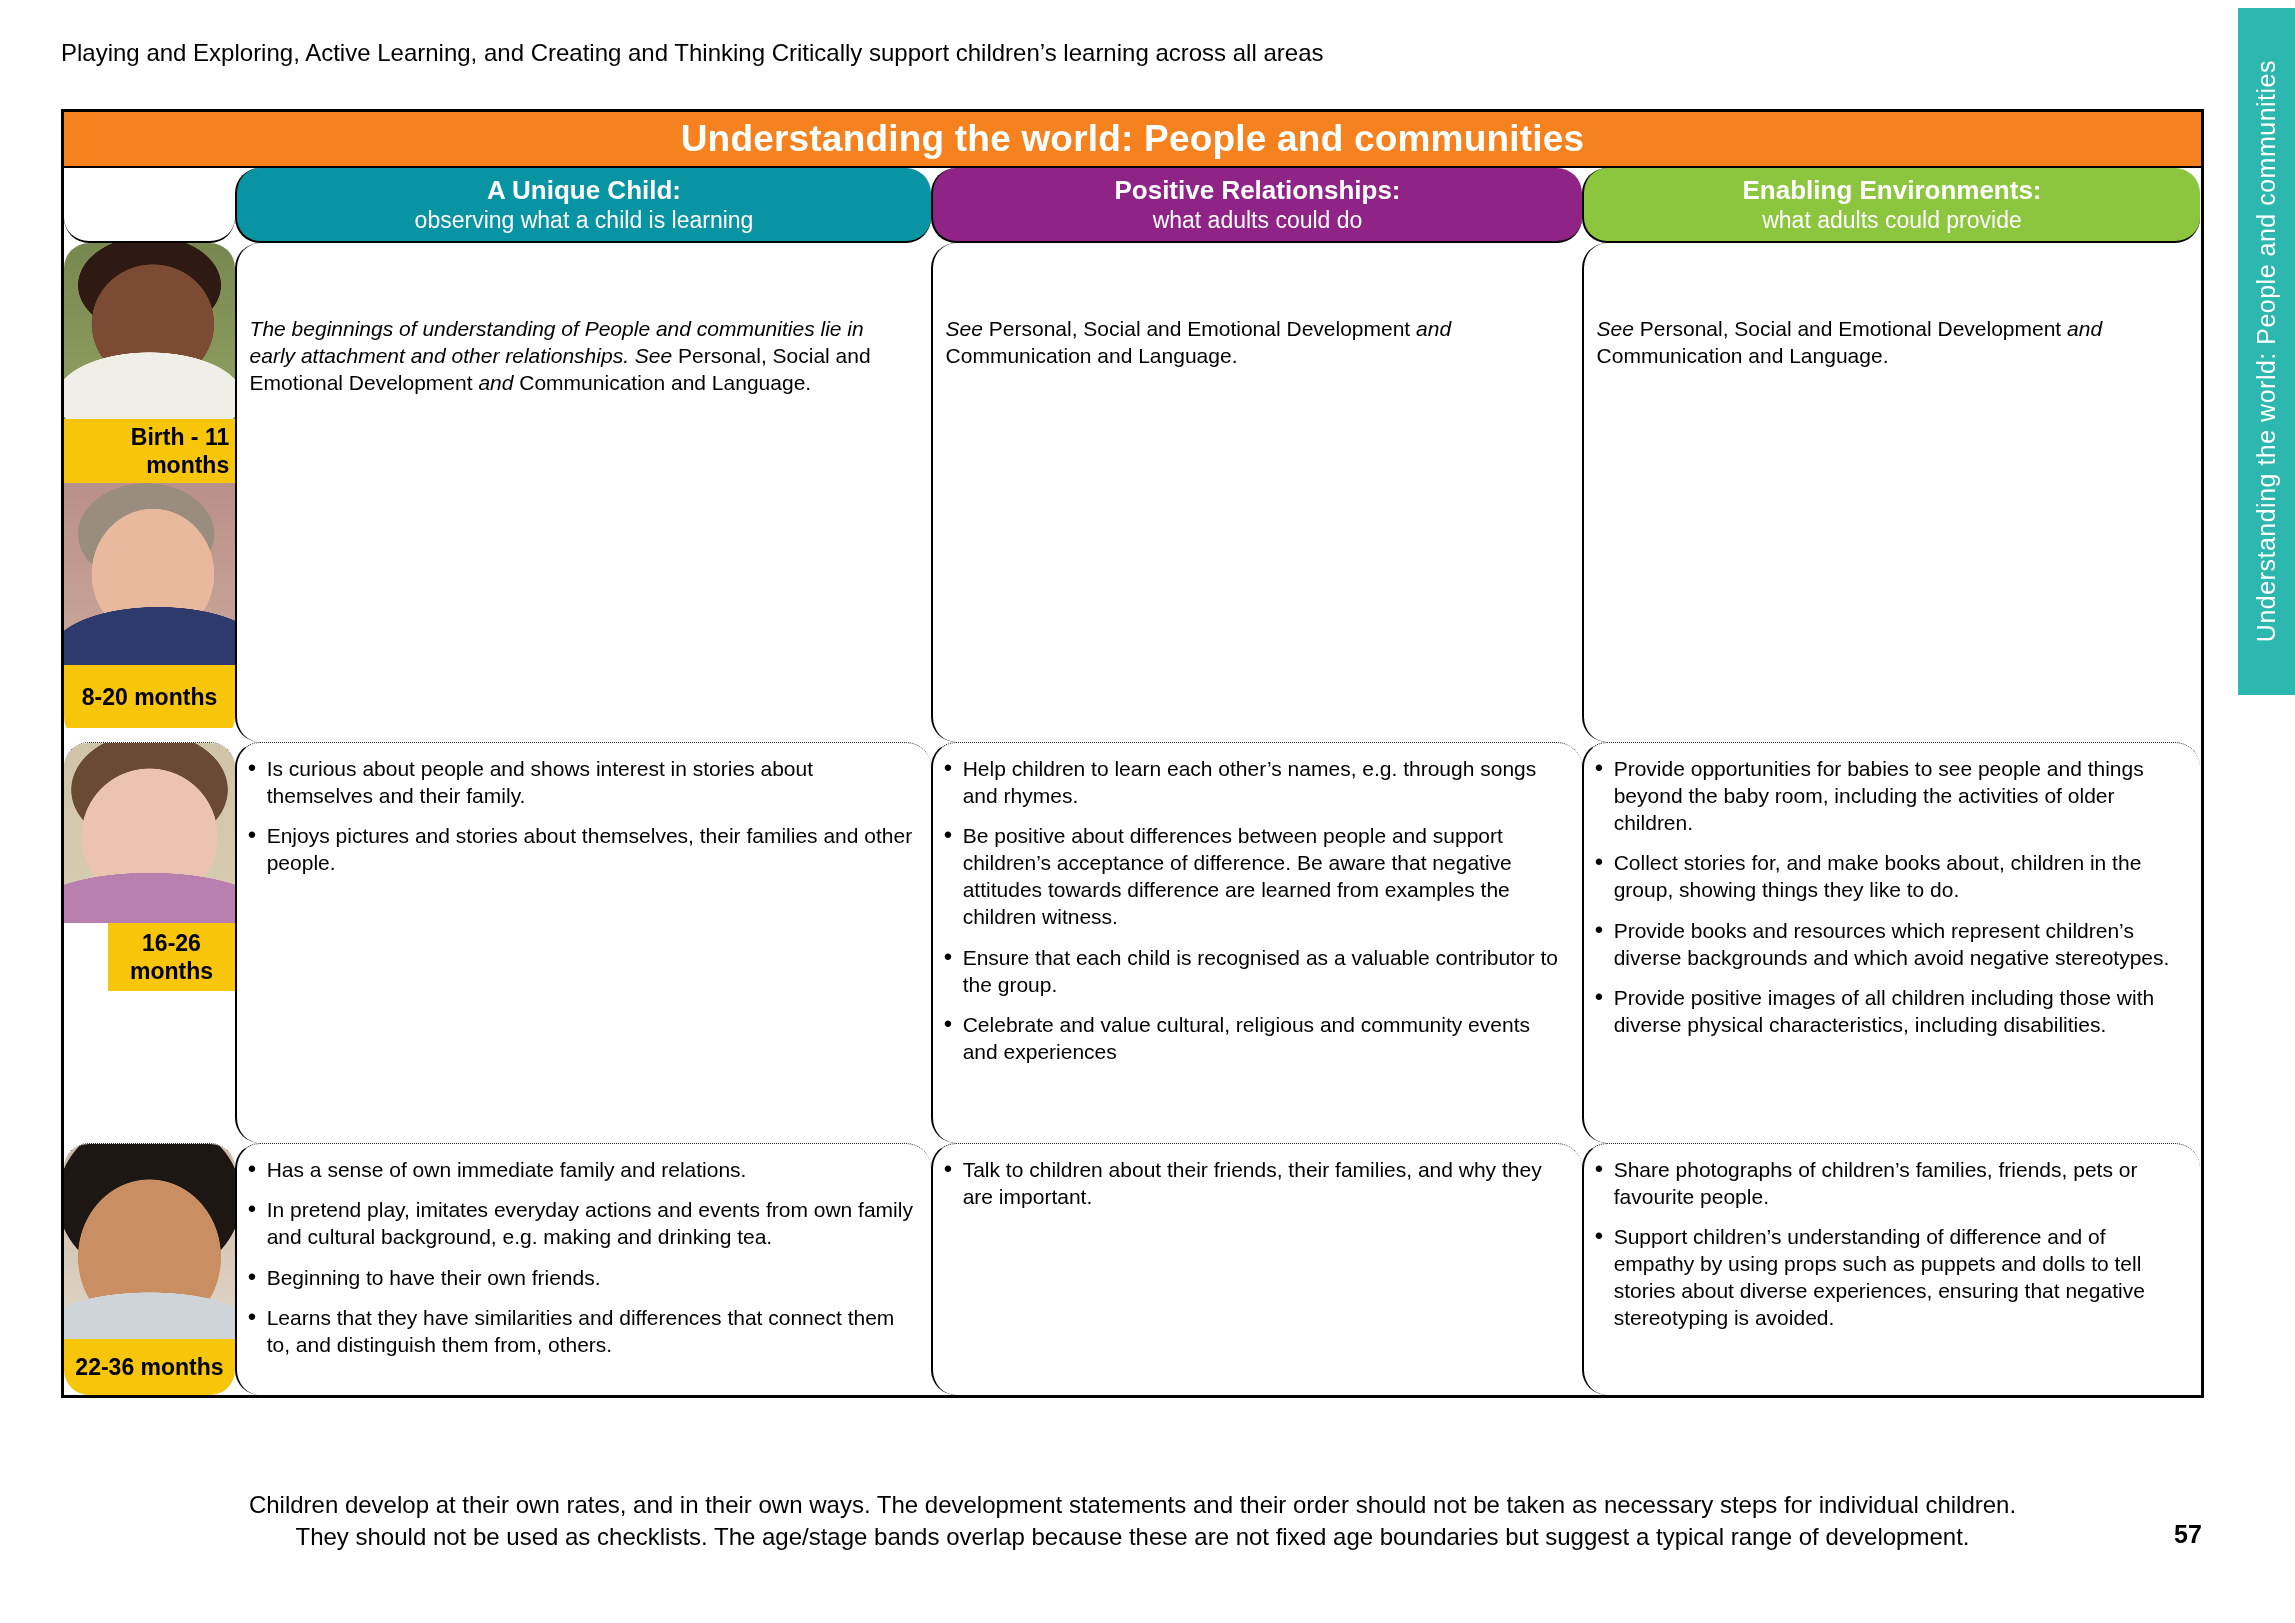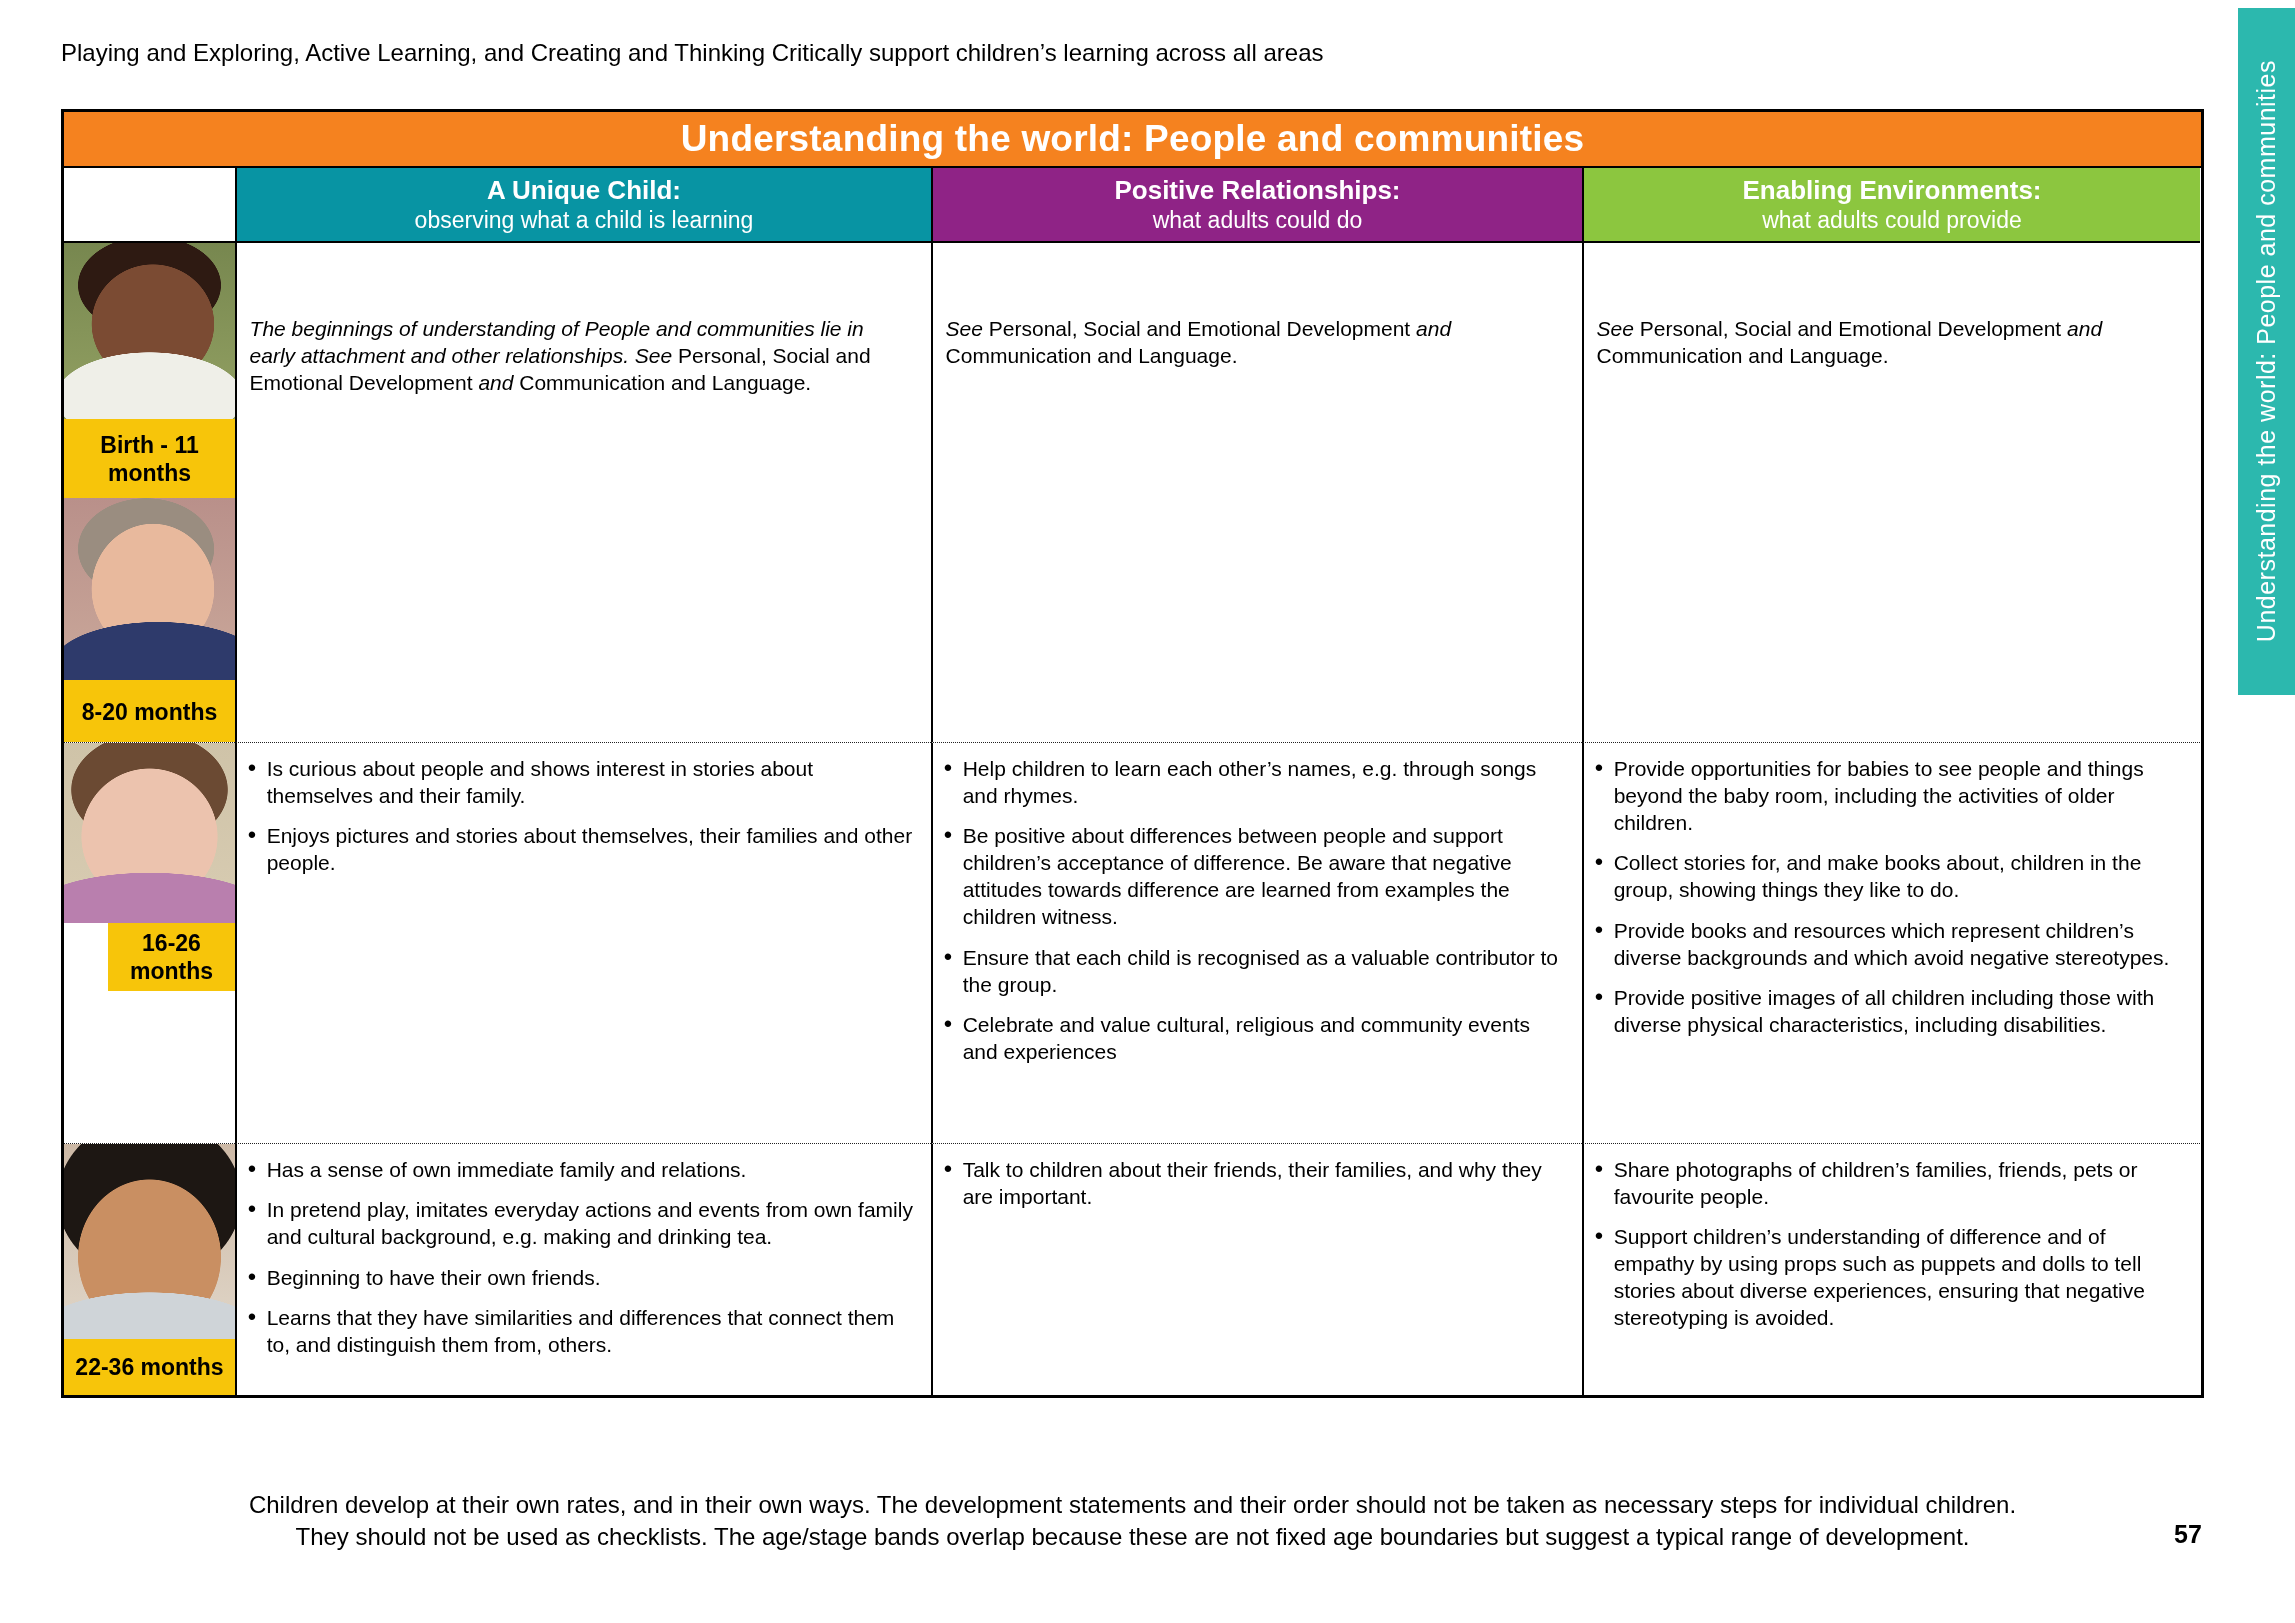--- a/index.html
+++ b/index.html
@@ -40,21 +40,21 @@
   }
   .title-bar .title {
     color:#fff; font-weight:bold; font-size:37px; letter-spacing:0.2px;
   }
 
   .grid {
     display:grid;
     grid-template-columns:171px 696px 651px 618px;
     grid-template-rows:75px 499px 401px 252px;
   }
-  .grid > div { overflow:hidden; }
+  .grid > div { overflow:hidden;border-radius:25px; }
 
   .hdr {
     border-bottom:2.9px solid #000;
     display:flex; flex-direction:column; align-items:center; justify-content:center;
     text-align:center; color:#fff; line-height:30px;
   }
   .hdr-blank { background:#fff; border-bottom:2.9px solid #000; }
   .hdr .h-title { font-weight:bold; font-size:26px; }
   .hdr .h-sub   { font-size:23px; }
   .col-uc { background:#0894A3; }
@@ -85,21 +85,21 @@
   .p3 { height:180px; background:
         radial-gradient(70% 22% at 50% 94%, #b97fae 0 99%, transparent 100%),
         radial-gradient(40% 38% at 50% 52%, #ecc3ae 0 99%, transparent 100%),
         radial-gradient(46% 32% at 50% 26%, #6b4a33 0 99%, transparent 100%),
         linear-gradient(#cfc3a8, #d8ccb2); }
   .p4 { height:195px; background:
         radial-gradient(65% 20% at 50% 96%, #cfd4d8 0 99%, transparent 100%),
         radial-gradient(42% 40% at 50% 58%, #c98f62 0 99%, transparent 100%),
         radial-gradient(54% 42% at 50% 28%, #1d1713 0 99%, transparent 100%),
         linear-gradient(#cdb9a6, #e0d6c8); }
-  .lab1 { height:79px; }
+  .lab1 { height:64px;text-align:right; }
   .lab2 { height:63px; }
   .lab3 { height:68px;margin-left:44px; }
   .lab4 { flex:1 1 auto; }
 
   
   .cell { padding:11.6px 17.4px 0 9.7px; font-size:21px; line-height:27px; background:#fff; }
   .cell.first-row { padding-top:72px; padding-left:12.6px; }
   .cell ul { list-style:none; }
   .cell li { position:relative; padding-left:20px; margin-bottom:13.5px; }
   .cell li::before { content:"\2022"; position:absolute; left:1px; top:-1px; font-size:24px; }

